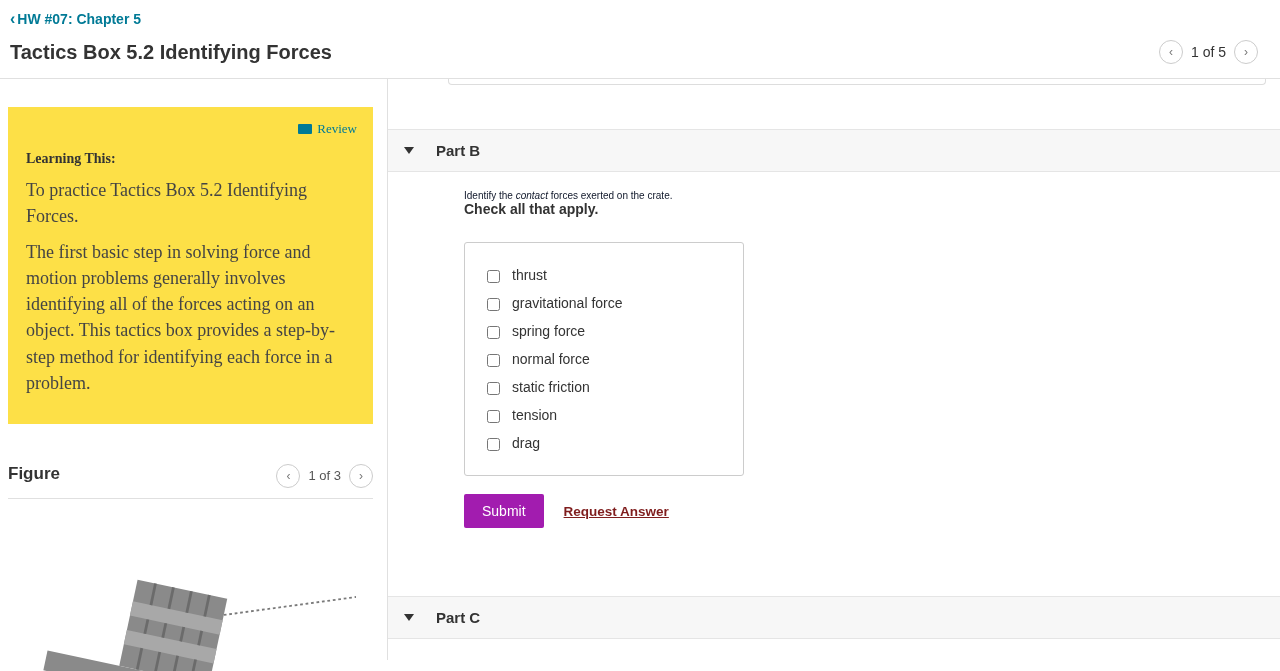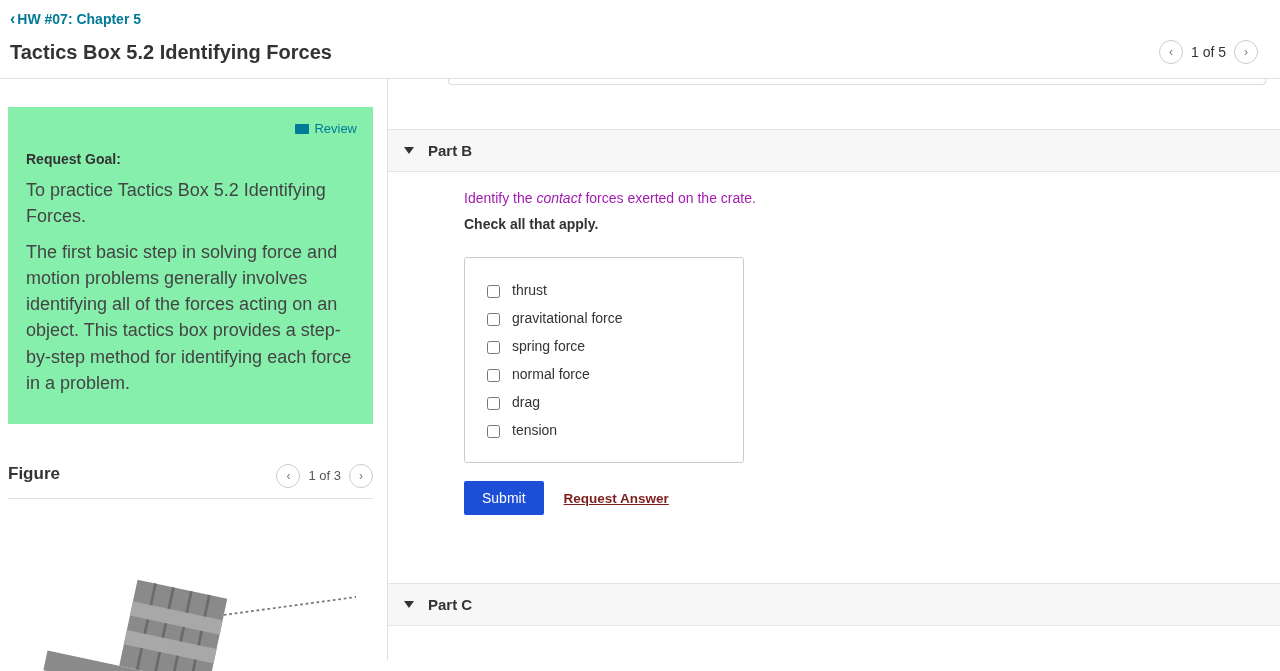--- a/index.html
+++ b/index.html
@@ -6,44 +6,44 @@
   body { font-family: Arial, Helvetica, sans-serif; font-size: 14px; color: #333; background: #fff; width: 1280px; height: 671px; overflow: hidden; }
   .top-back { padding: 10px 10px 4px 10px; }
   .top-back a { color: #007a96; font-weight: bold; font-size: 14px; text-decoration: none; display: inline-flex; align-items: center; }
   .top-back .chev { font-size: 16px; margin-right: 2px; }
   .title-row { display: flex; justify-content: space-between; align-items: center; padding: 8px 22px 14px 10px; border-bottom: 1px solid #e0e0e0; }
   .title-row h1 { font-size: 20px; font-weight: bold; color: #333; }
   .pager { display: flex; align-items: center; gap: 8px; font-size: 14px; color: #333; }
   .nav-btn { width: 24px; height: 24px; border: 1px solid #ccc; background: #fff; border-radius: 50%; display: inline-flex; align-items: center; justify-content: center; color: #777; font-size: 12px; cursor: pointer; }
   .content { display: flex; height: calc(100% - 90px); }
   .left { width: 388px; min-width: 388px; border-right: 1px solid #e0e0e0; padding: 28px 14px 10px 8px; }
-  .learning-box { background: #86efac; padding: 16px 18px 18px 18px; position: relative; }
+  .learning-box { background: #fde047; padding: 16px 18px 18px 18px; position: relative; font-family: Liberation Serif, serif; }
   .review { position: absolute; top: 14px; right: 16px; color: #007a96; font-size: 13px; display: inline-flex; align-items: center; gap: 5px; cursor: pointer; }
   .review .book-icon { width: 14px; height: 10px; background: #007a96; position: relative; border-radius: 1px; }
   .learning-box h3 { font-size: 14px; font-weight: bold; margin-top: 28px; margin-bottom: 10px; }
   .learning-box p { font-size: 18px; line-height: 1.45; color: #444; margin-bottom: 10px; }
   .figure-header { display: flex; justify-content: space-between; margin-top: 40px; padding-bottom: 10px; border-bottom: 1px solid #e0e0e0; }
   .figure-header h2 { font-size: 17px; font-weight: bold; }
   .figure-pager { display: flex; align-items: center; gap: 8px; font-size: 13px; color: #555; }
   .figure-area { padding-top: 40px; display:flex; justify-content:center; }
   .figure-svg { width: 330px; height: 220px; }
   .right { flex: 1; padding: 0; overflow: hidden; position: relative; }
   .prev-part-tail { margin: 0 14px 0 60px; height: 6px; border: 1px solid #ddd; border-top: none; border-radius: 0 0 4px 4px; background: #fff; }
   .part-header { display: flex; align-items: center; gap: 14px; padding: 12px 16px; background: #f7f7f7; border-top: 1px solid #e5e5e5; border-bottom: 1px solid #e5e5e5; margin-top: 44px; }
   .part-header .caret { width:0; height:0; border-left:5px solid transparent; border-right:5px solid transparent; border-top:7px solid #333; }
-  .part-header h3 { font-size: 15px; font-weight: bold; }
+  .part-header h3 { font-size: 15px; font-weight: bold; margin-left: 8px; }
   .part-body { padding: 18px 16px 24px 76px; }
-  .part-body .prompt { font-size: 14px; color: #a21caf; margin-bottom: 10px; }
+  .part-body .prompt { font-size: 10px; color: #0f172a; }
   .part-body .prompt em { font-style: italic; }
   .part-body .instr { font-size: 14px; font-weight: bold; margin-bottom: 25px; }
   .option-box { border: 1px solid #ccc; border-radius: 3px; padding: 18px 22px; width: 280px; }
   .opt { display: flex; align-items: flex-end; gap: 12px; padding: 6px 0; font-size: 14px; color: #333; }
   .opt input { width: 13px; height: 13px; accent-color:#007a96; }
   .actions { display: flex; align-items: center; gap: 20px; margin-top: 18px; }
-  .submit-btn { background: #1d4ed8; color: #fff; border: none; padding: 9px 18px; font-size: 14px; cursor: pointer; border-radius: 2px; }
+  .submit-btn { background: #a21caf; color: #fff; border: none; padding: 9px 18px; font-size: 14px; cursor: pointer; border-radius: 2px; }
   .req-link { color: #7f1d1d; font-size: 13.5px; font-weight: bold; text-decoration: underline; cursor: pointer; }
 </style>
 </head>
 <body>
 
 <div class="top-back">
   <a href="#">
     <span class="chev">‹</span>
     <span>HW #07: Chapter 5</span>
   </a>
@@ -58,21 +58,21 @@
   </div>
 </div>
 
 <div class="content">
   <div class="left">
     <div class="learning-box">
       <span class="review">
         <span class="book-icon"></span>
         <span>Review</span>
       </span>
-      <h3>Request Goal:</h3>
+      <h3>Learning This:</h3>
       <p>To practice Tactics Box 5.2 Identifying Forces.</p>
       <p>The first basic step in solving force and motion problems generally involves identifying all of the forces acting on an object. This tactics box provides a step-by-step method for identifying each force in a problem.</p>
     </div>
 
     <div class="figure-header">
       <h2>Figure</h2>
       <div class="figure-pager">
         <button class="nav-btn">‹</button>
         <span>1 of 3</span>
         <button class="nav-btn">›</button>
@@ -135,25 +135,29 @@
         <label class="opt">
             <input type="checkbox" style="">
             <span>spring force</span>
           </label>
         <label class="opt">
             <input type="checkbox" style="">
             <span>normal force</span>
           </label>
         <label class="opt">
             <input type="checkbox" style="">
-            <span>drag</span>
+            <span>static friction</span>
           </label>
         <label class="opt">
             <input type="checkbox" style="">
             <span>tension</span>
+          </label>
+        <label class="opt">
+            <input type="checkbox" style="">
+            <span>drag</span>
           </label>
       </div>
       <div class="actions">
         <button class="submit-btn">Submit</button>
         <a class="req-link">Request Answer</a>
       </div>
     </div>
 
     <div class="part-header">
       <span class="caret"></span>

